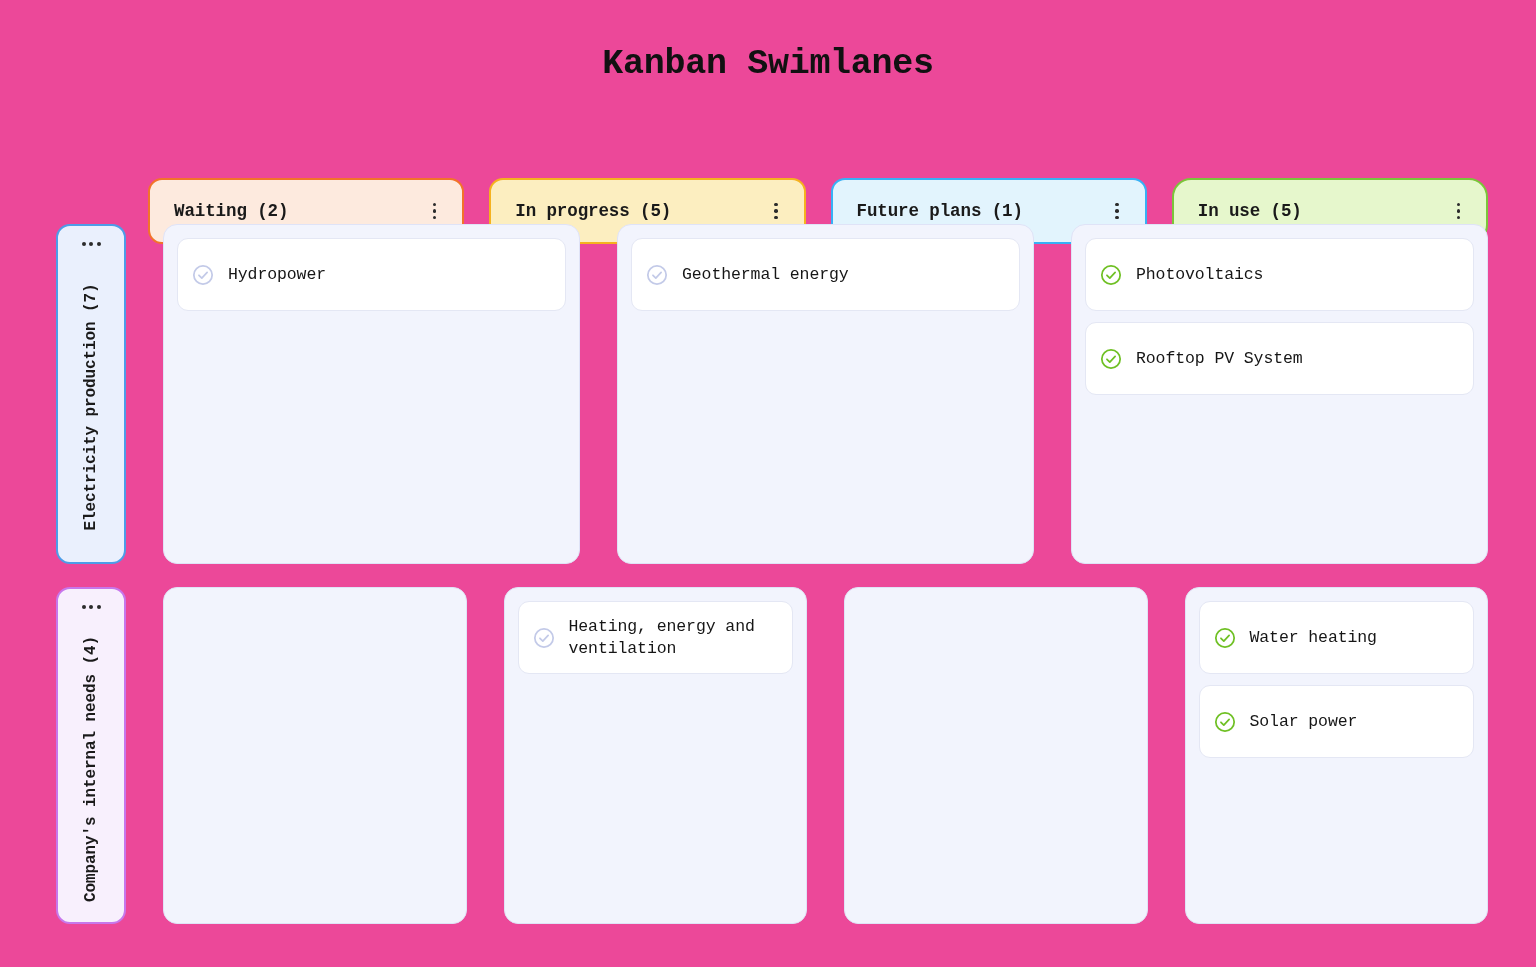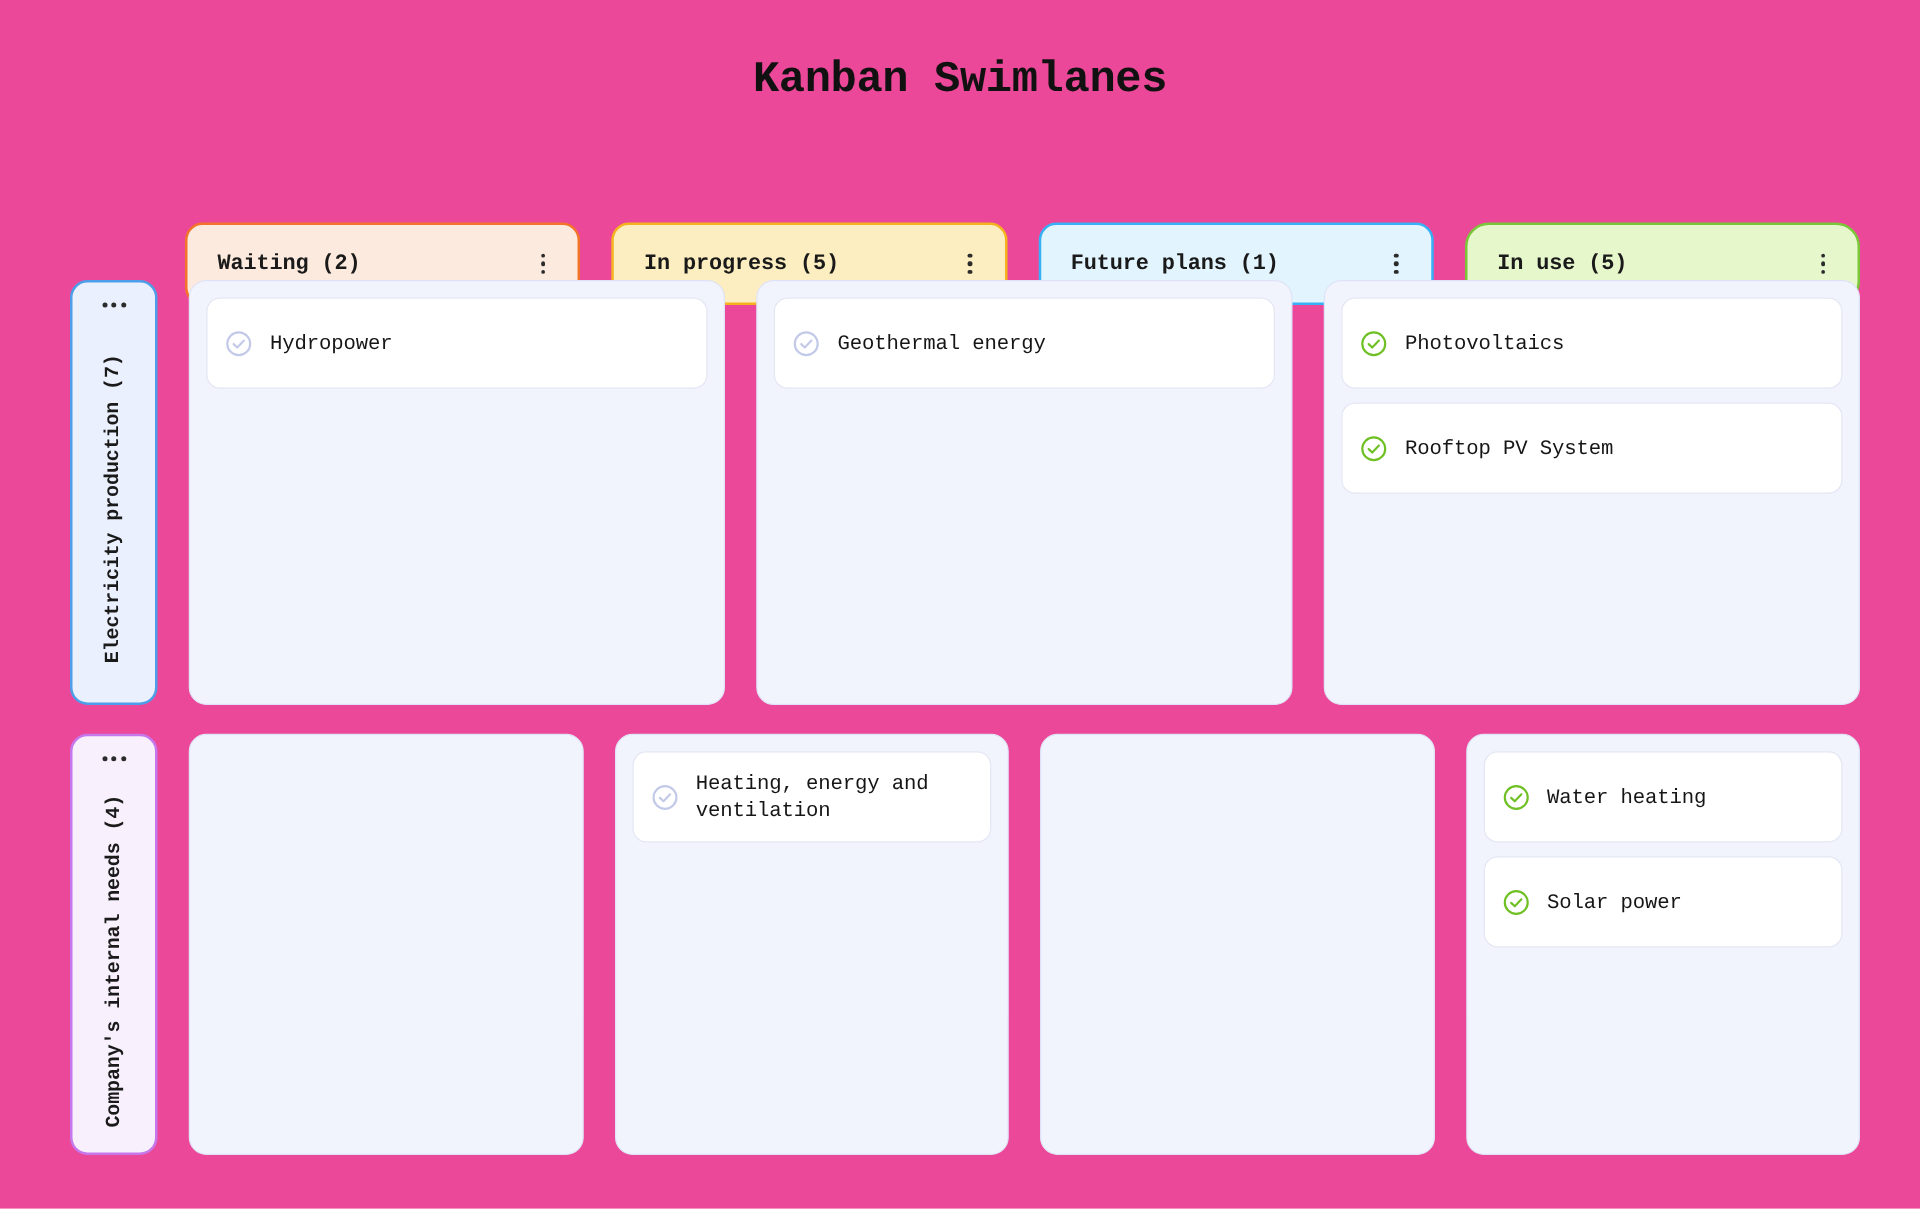--- a/index.html
+++ b/index.html
@@ -147,20 +147,21 @@
 
   .lane-cell {
     flex: 1 1 0;
     background: #f2f4fd;
     border: 1px solid #dfe3f7;
     border-radius: 14px;
     padding: 13px;
     display: flex;
     flex-direction: column;
     gap: 11px;
+    margin-left: 12px;
   }
 
   
   .card {
     background: #ffffff;
     border: 1px solid #e4e7f4;
     border-radius: 11px;
     min-height: 73px;
     display: flex;
     align-items: center;

